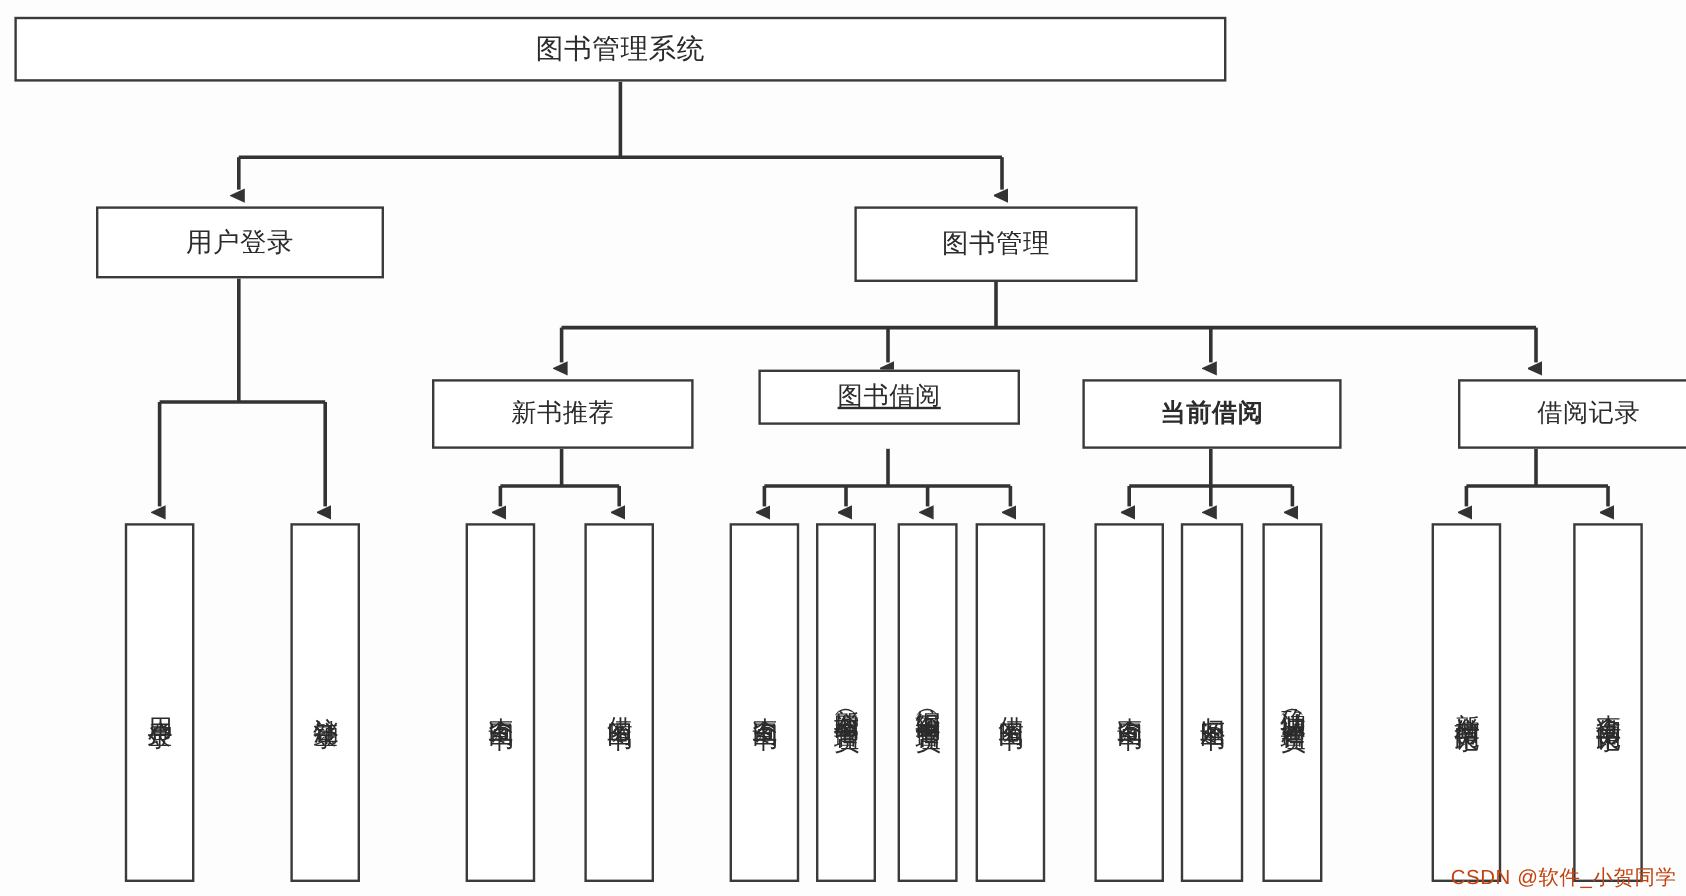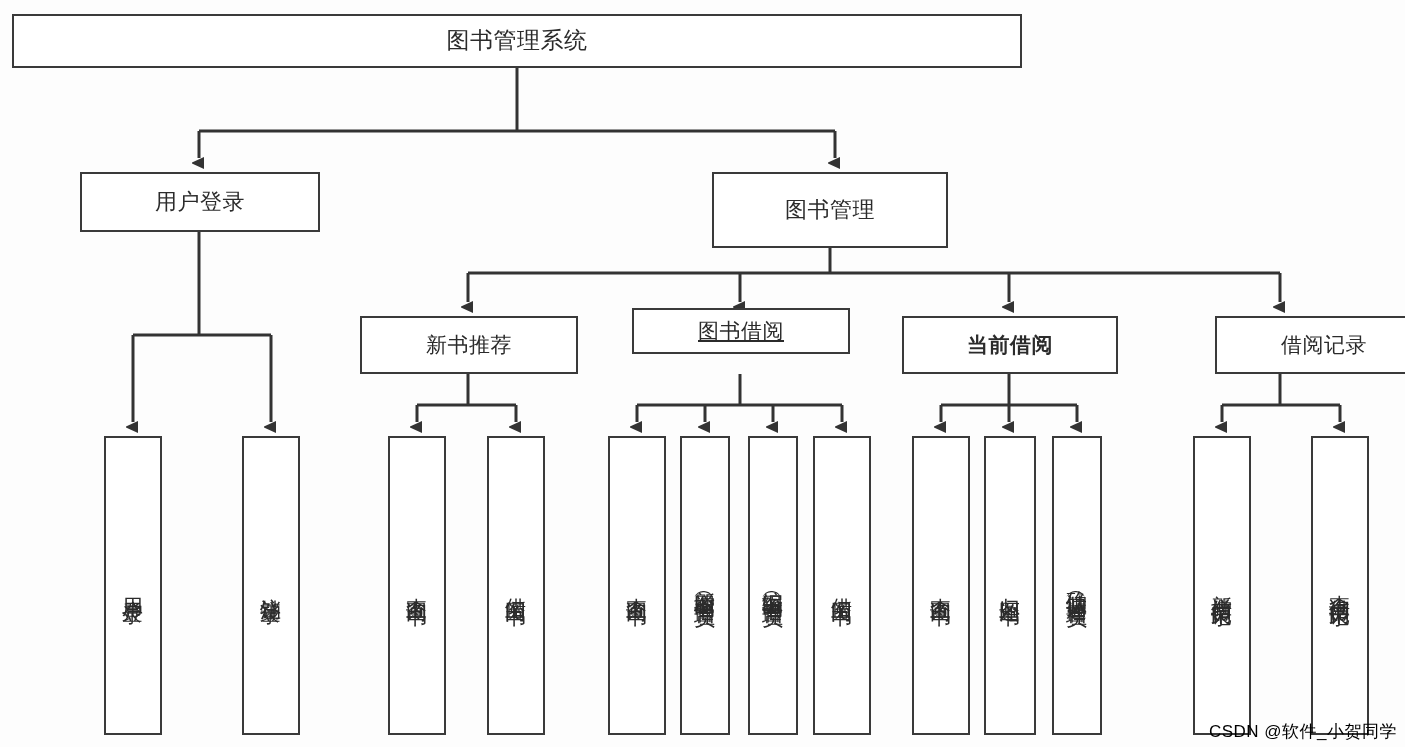--- a/index.html
+++ b/index.html
@@ -57,21 +57,21 @@
     white-space: nowrap;
   }
   .node-leaf.mid .lbl {
     margin-top: 78px;
   }
   .watermark {
     position: absolute;
     right: 8px;
     bottom: 4px;
     font-size: 17px;
-    color: #000000;
+    color: #c2410c;
     letter-spacing: 0.5px;
     white-space: nowrap;
   }
 </style>
 </head>
 <body>
 
 <div id="canvas">
 
   <svg id="wires" viewBox="0 0 1405 747">
@@ -124,21 +124,21 @@
     </g>
   </svg>
 
   <div class="node node-root" style="left:12px; top:14px; width:1010px; height:54px;">
     <span class="lbl">图书管理系统</span>
   </div>
 
   <div class="node node-l1" style="left:80px; top:172px; width:240px; height:60px;">
     <span class="lbl">用户登录</span>
   </div>
-  <div class="node node-l1" style="left:712px; top:172px; width:236px; height:76px;justify-content:center;">
+  <div class="node node-l1" style="left:712px; top:172px; width:236px; height:63px;justify-content:center;">
     <span class="lbl">图书管理</span>
   </div>
 
   <div class="node node-l2" style="left:360px; top:316px; width:218px; height:58px;">
     <span class="lbl">新书推荐</span>
   </div>
   <div class="node node-l2" style="left:632px; top:308px; width:218px; height:46px;text-decoration:underline;">
     <span class="lbl">图书借阅</span>
   </div>
   <div class="node node-l2" style="left:902px; top:316px; width:216px; height:58px;font-weight:bold;">

